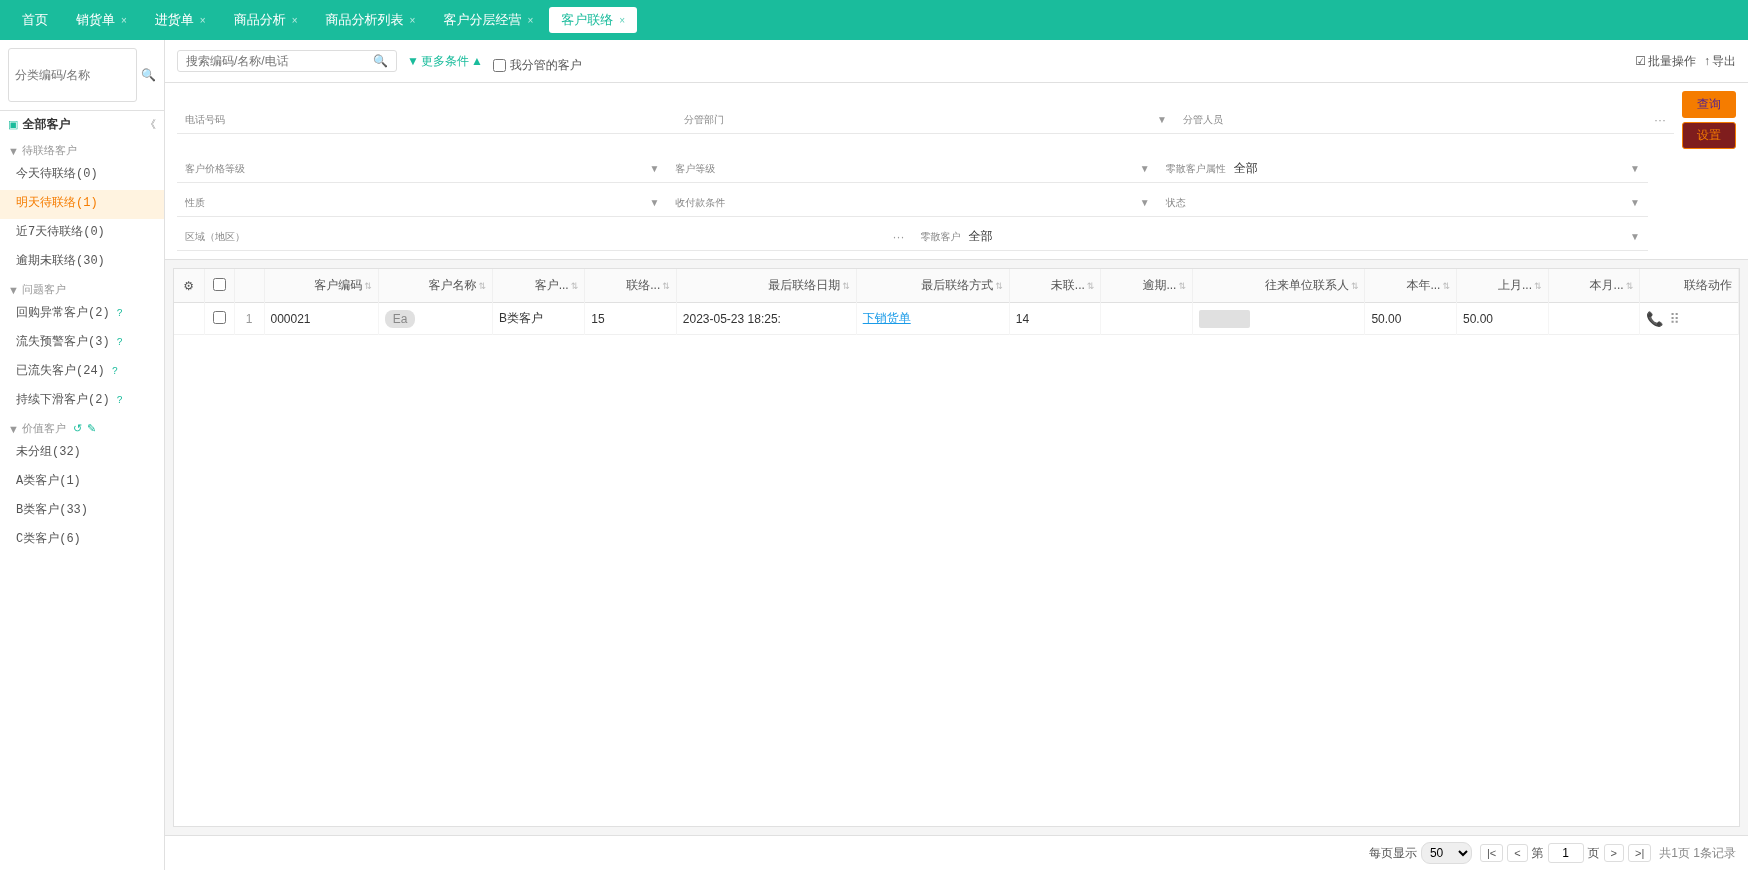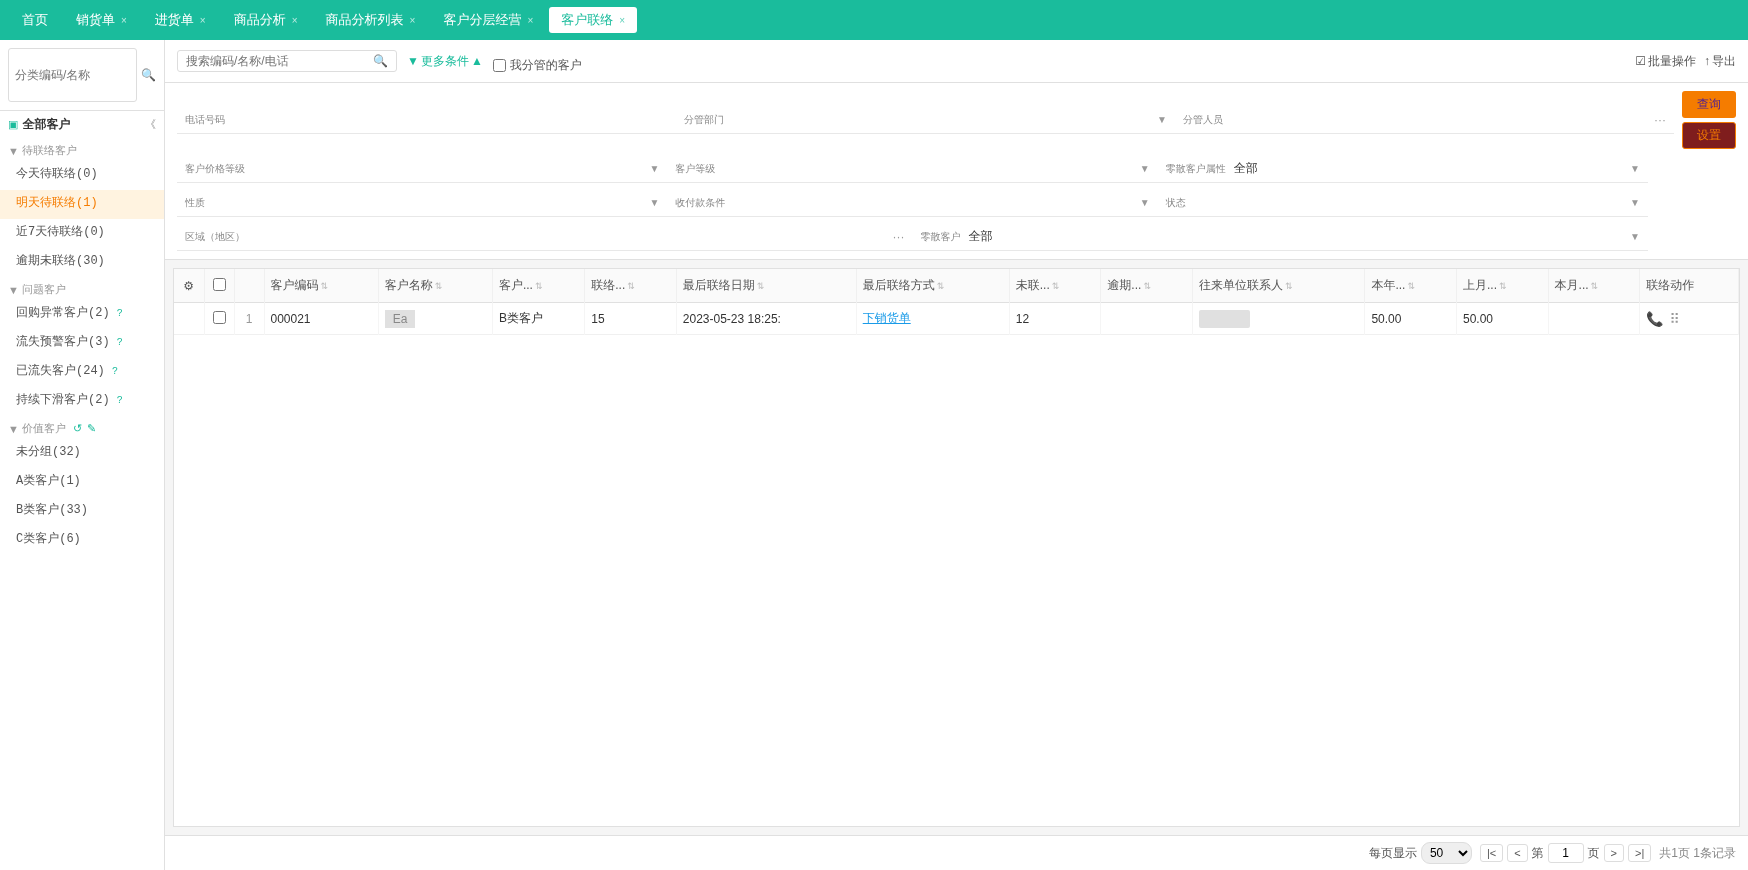--- a/index.html
+++ b/index.html
@@ -244,21 +244,21 @@
       width: 100%;
       border-collapse: collapse;
       font-size: 12px;
     }
     thead tr {
       background: #fafafa;
       border-bottom: 1px solid #e0e0e0;
     }
     thead th {
       padding: 8px 6px;
-      text-align: left;
+      text-align: right;
       color: #555;
       font-weight: normal;
       white-space: nowrap;
       border-right: 1px solid #f0f0f0;
       position: relative;
     }
     thead th .col-sort {
       display: inline-flex;
       align-items: center;
       gap: 2px;
@@ -582,26 +582,26 @@
           </tr>
         </thead>
         <tbody id="table-body">
         <tr>
       <td></td>
       <td class="checkbox-cell">
         <input type="checkbox" style="">
       </td>
       <td class="num-cell">1</td>
       <td>000021</td>
-      <td><span style="background:#e0e0e0;padding:2px 8px;border-radius:0;color:#888;">Ea</span></td>
+      <td><span style="background:#e0e0e0;padding:2px 8px;border-radius:8px;color:#888;">Ea</span></td>
       <td>B类客户</td>
       <td>15</td>
       <td>2023-05-23 18:25:</td>
       <td><span class="link-text">下销货单</span></td>
-      <td>12</td>
+      <td>14</td>
       <td></td>
       <td><span style="background:#e0e0e0;padding:2px 8px;border-radius:2px;color:#888;">⠀⠀⠀⠀</span></td>
       <td>50.00</td>
       <td>50.00</td>
       <td></td>
       <td>
         <div class="action-icons">
           <span class="action-icon">📞</span>
           <span class="action-icon">⠿</span>
         </div>

